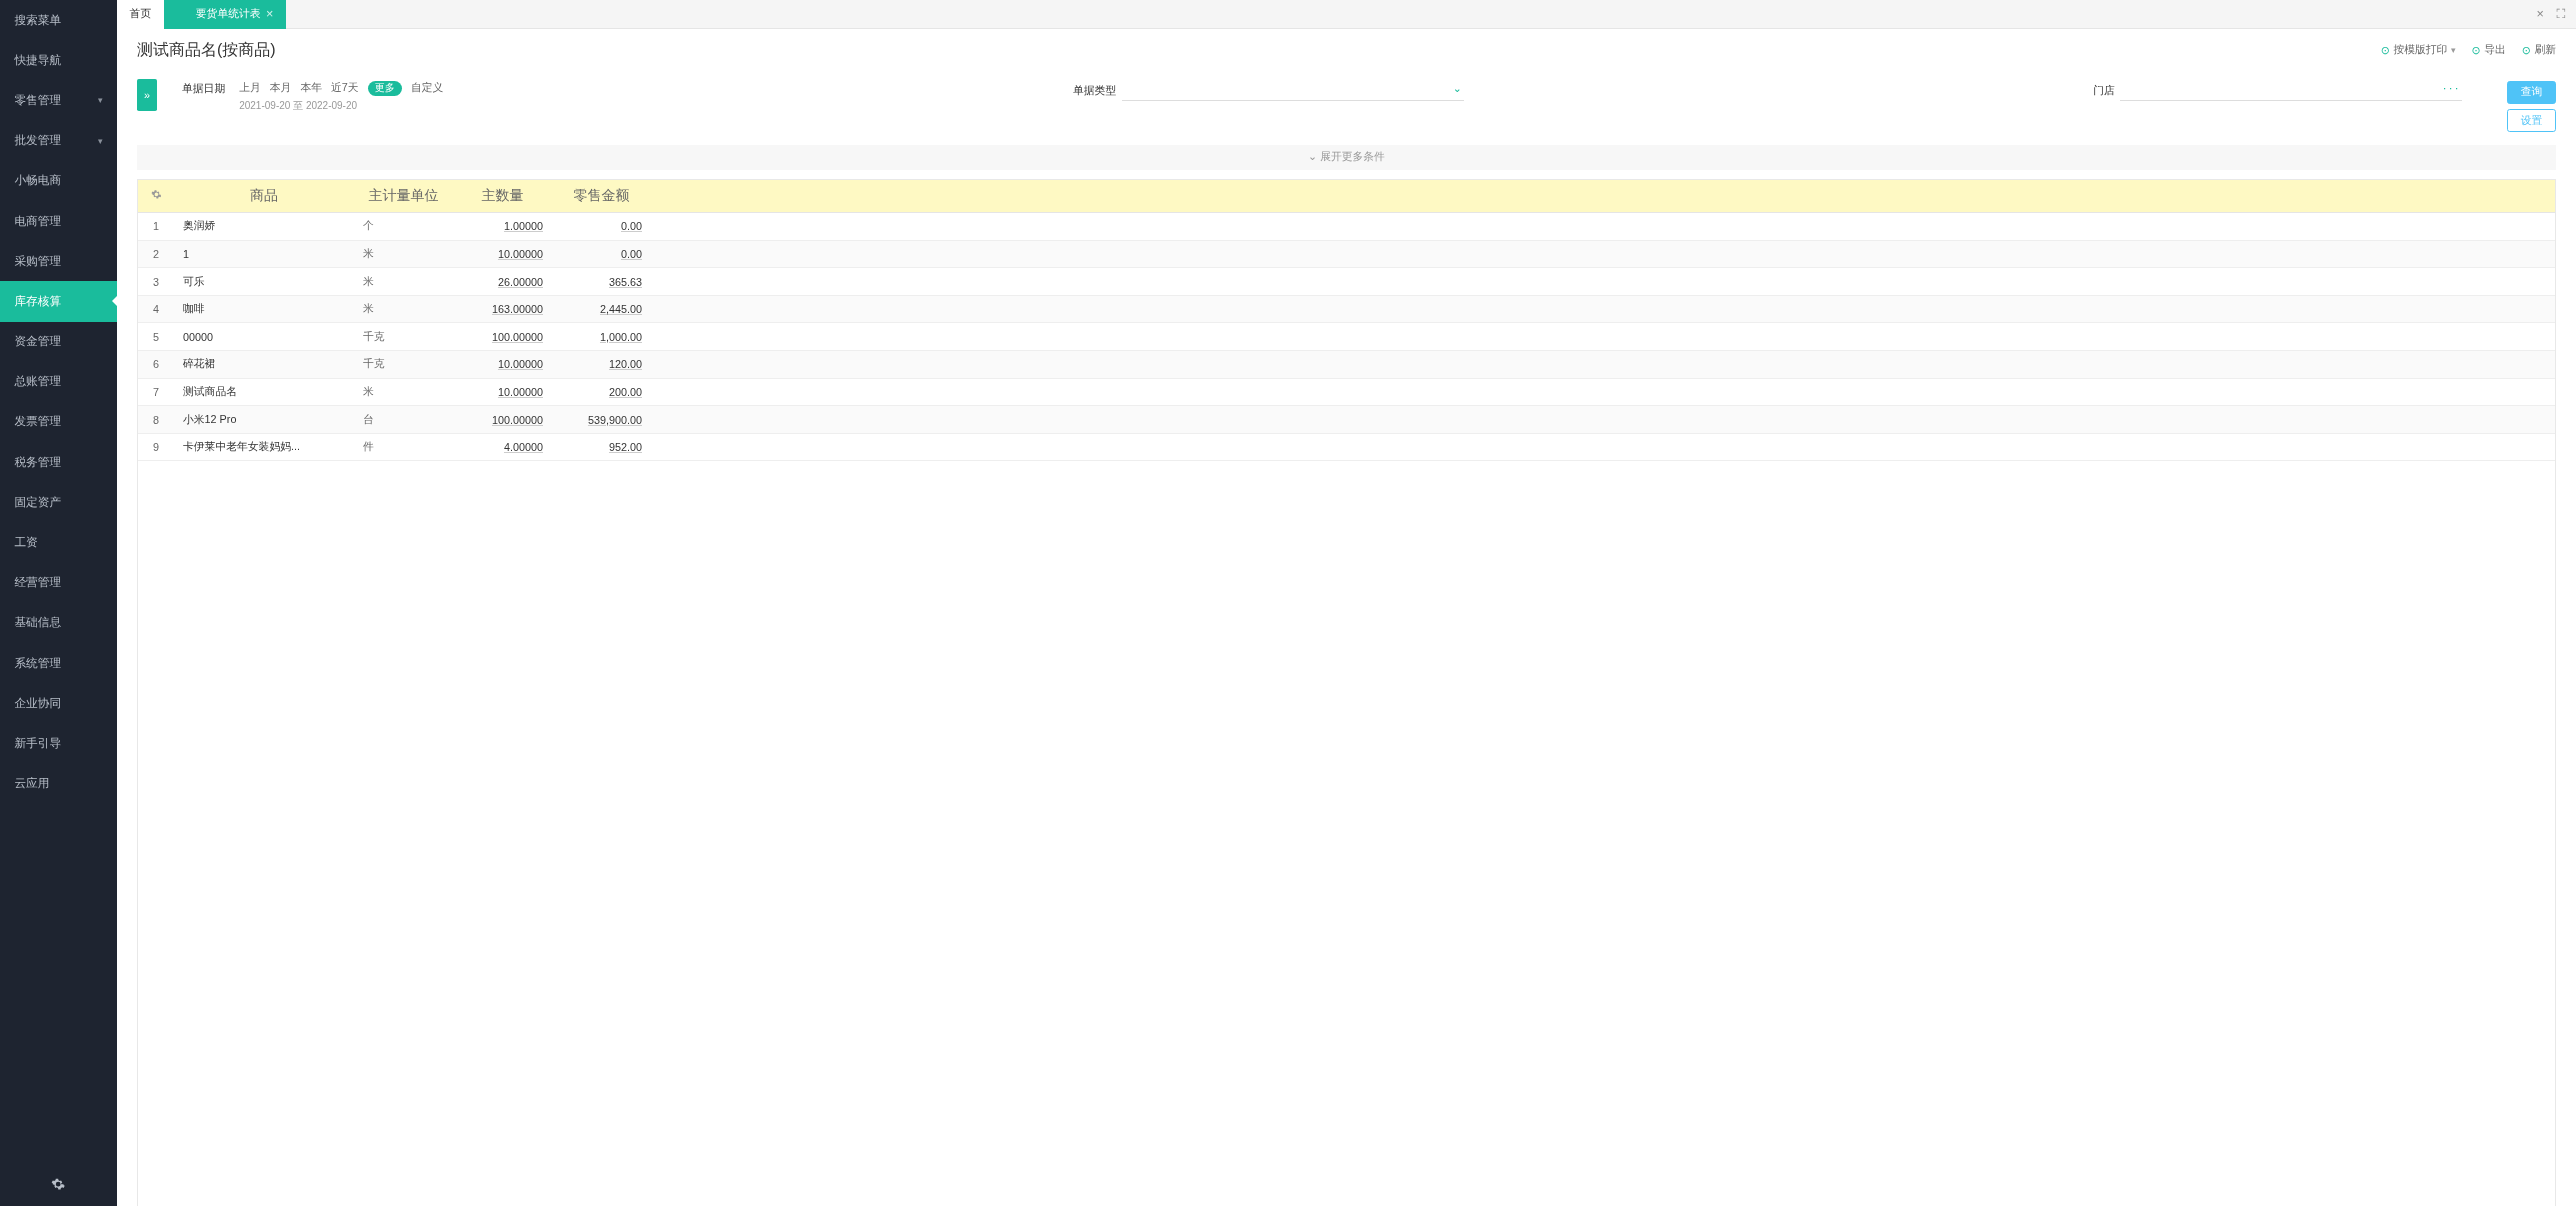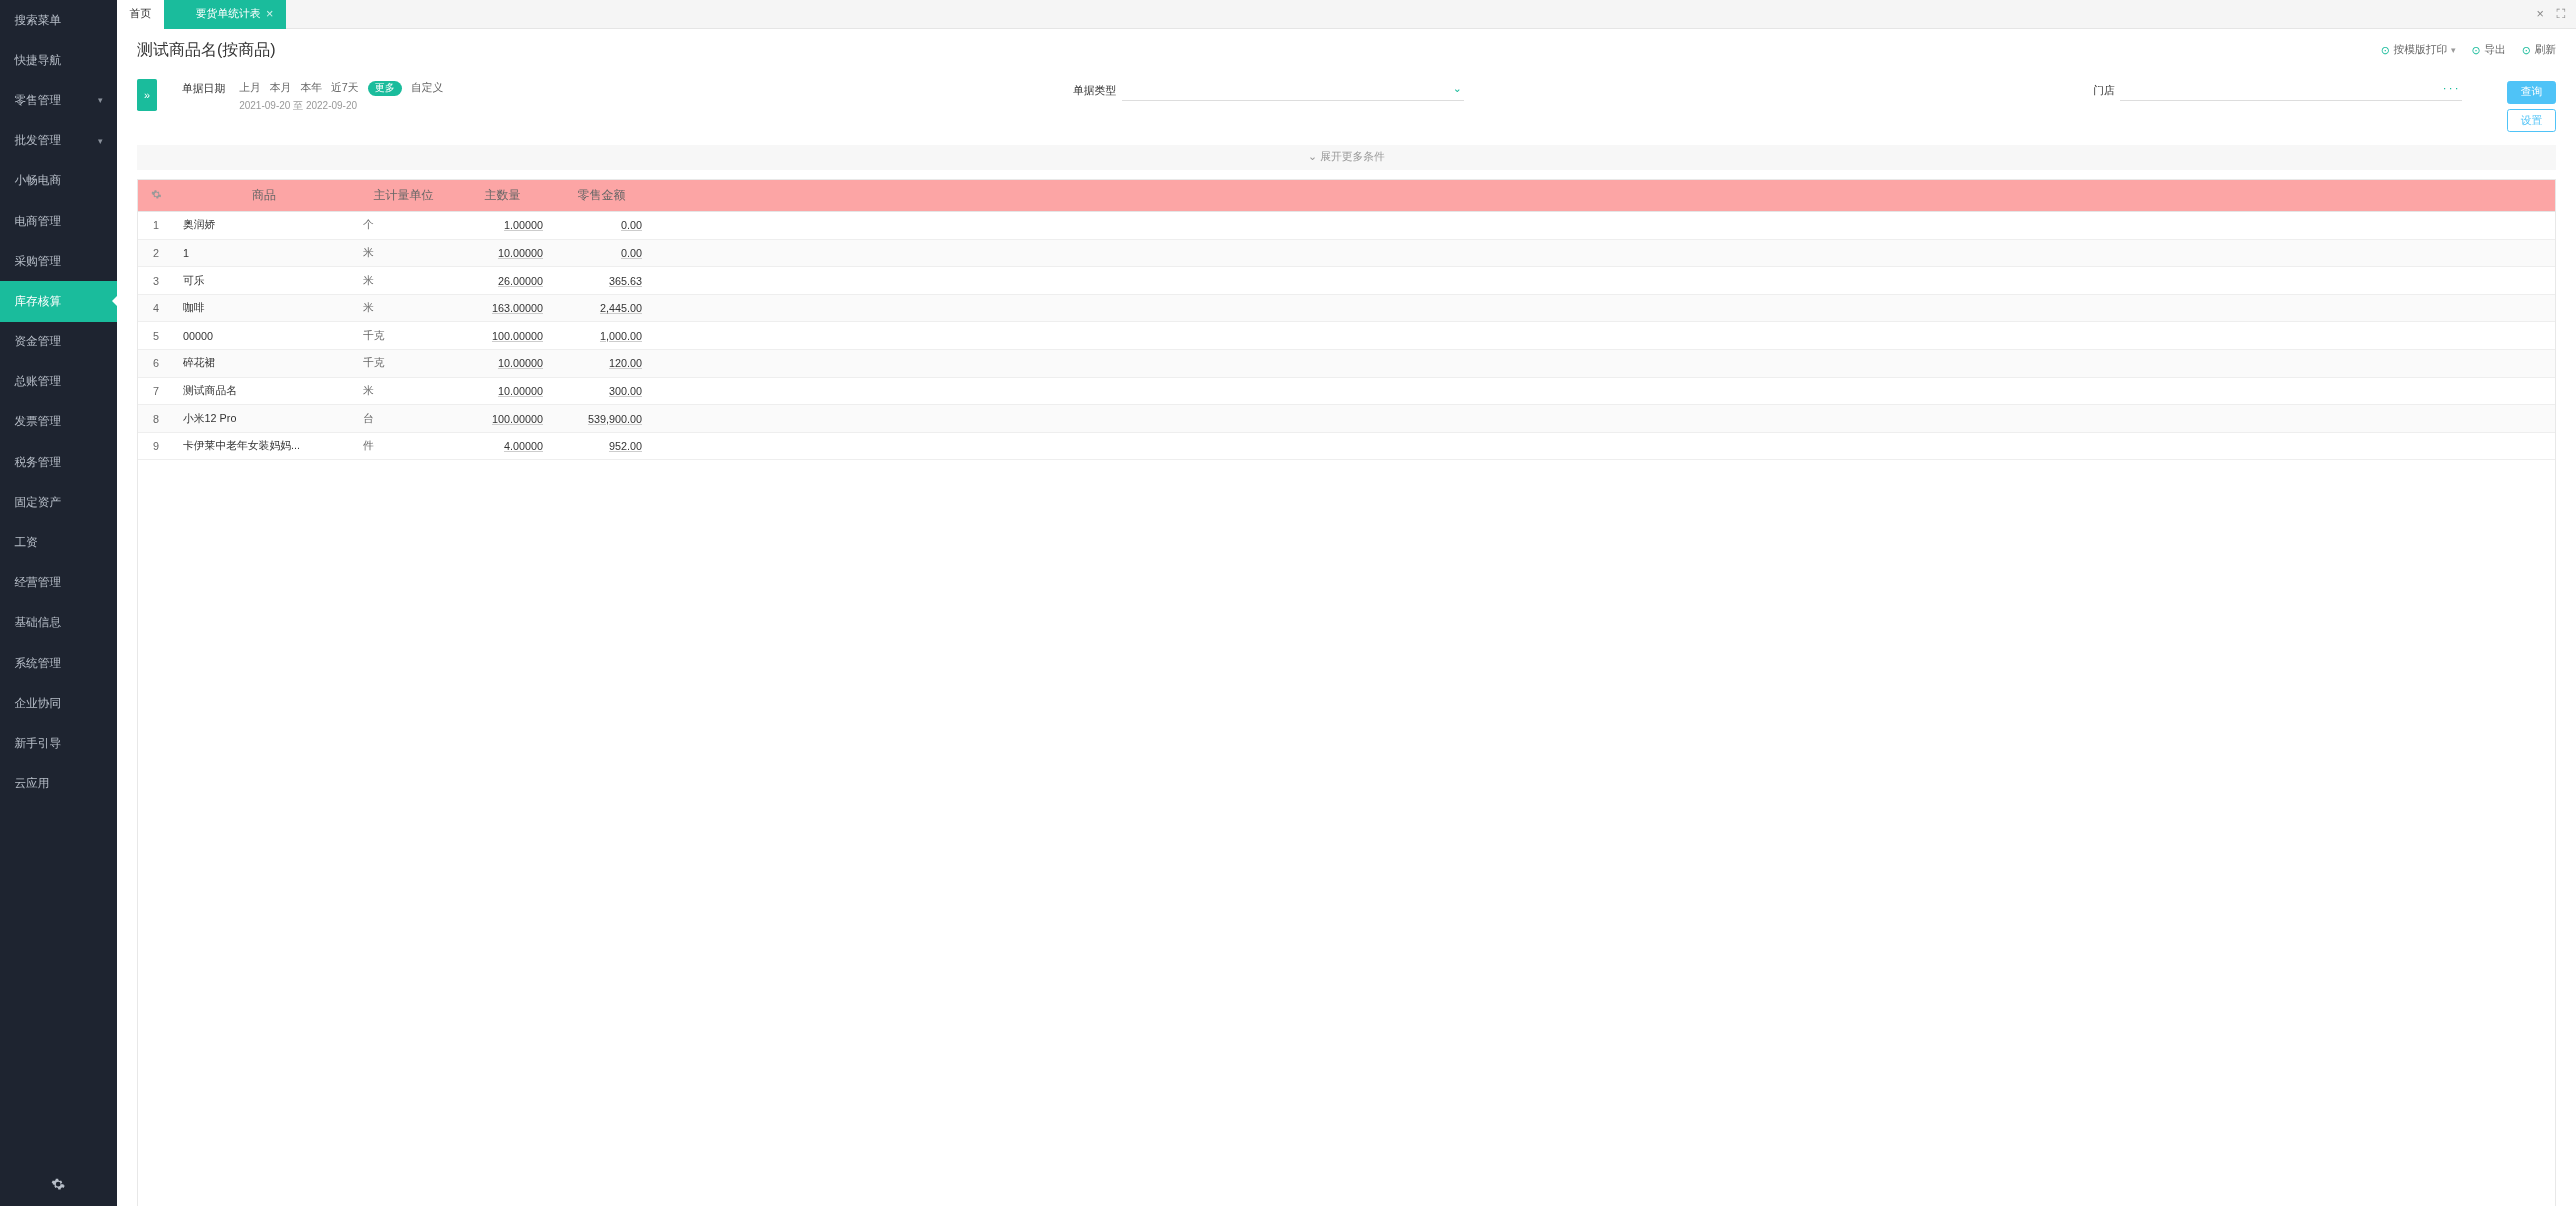--- a/index.html
+++ b/index.html
@@ -52,21 +52,21 @@
 .filter-buttons { margin-left: 27px; display: flex; flex-direction: column; gap: 5.4px; }
 .btn { padding: 3.6px 12.6px; font-size: 10.8px; border-radius: 2.7px; cursor: pointer; text-align: center; min-width: 45px; }
 .btn-primary { background: #4fc3f7; color: #fff; border: 0.9px solid #4fc3f7; }
 .btn-outline { background: #fff; color: #4fc3f7; border: 0.9px solid #4fc3f7; }
 .expand-more { text-align: center; padding: 5.4px; color: #999; background: #f7f7f7; cursor: pointer; margin-top: 3.6px; }
 
 
 .table-wrap { margin: 9px 20px 0 20px; flex: 1; display: flex; flex-direction: column; min-height: 0; }
 .table-scroll { flex: 1; overflow: auto; border: 0.9px solid #e8e8e8; border-bottom: none; }
 table { border-collapse: collapse; width: 100%; }
-thead th { background: #fca5a5; font-weight: 500; color: #666; padding: 7.2px 9px; border-bottom: 0.9px solid #e5e5e5; text-align: center; font-size: 12px; }
+thead th { background: #fef9c3; font-weight: 500; color: #666; padding: 7.2px 9px; border-bottom: 0.9px solid #e5e5e5; text-align: center; font-size: 14px; font-family: Liberation Mono, monospace; }
 thead th:first-child { width: 36px; }
 thead th:nth-child(2) { width: 180px; }
 thead th:nth-child(3) { width: 99px; }
 thead th:nth-child(4) { width: 99px; text-align: right; }
 thead th:nth-child(5) { width: 99px; text-align: right; }
 tbody td { padding: 6.3px 9px; border-bottom: 0.9px solid #eee; font-size: 10.8px; }
 tbody tr:nth-child(even) { background: #fafafa; }
 .td-idx { text-align: center; color: #666; }
 .td-name { text-align: left; color: #333; }
 .td-unit { text-align: left; color: #666; }
@@ -308,21 +308,21 @@
                 <td class="td-unit">千克</td>
                 <td class="td-num">10.00000</td>
                 <td class="td-num">120.00</td>
                 <td></td>
               </tr>
               <tr>
                 <td class="td-idx">7</td>
                 <td class="td-name">测试商品名</td>
                 <td class="td-unit">米</td>
                 <td class="td-num">10.00000</td>
-                <td class="td-num">300.00</td>
+                <td class="td-num">200.00</td>
                 <td></td>
               </tr>
               <tr>
                 <td class="td-idx">8</td>
                 <td class="td-name">小米12 Pro</td>
                 <td class="td-unit">台</td>
                 <td class="td-num">100.00000</td>
                 <td class="td-num">539,900.00</td>
                 <td></td>
               </tr>

